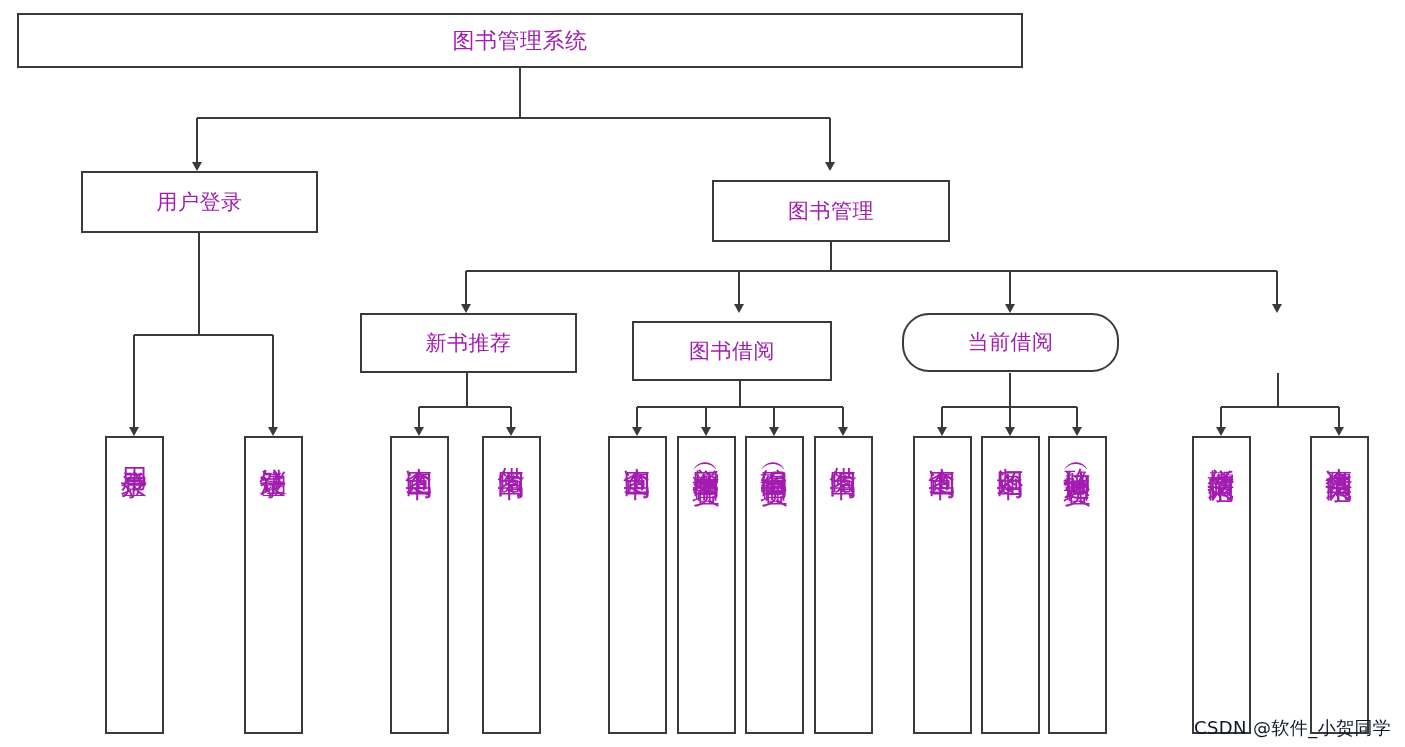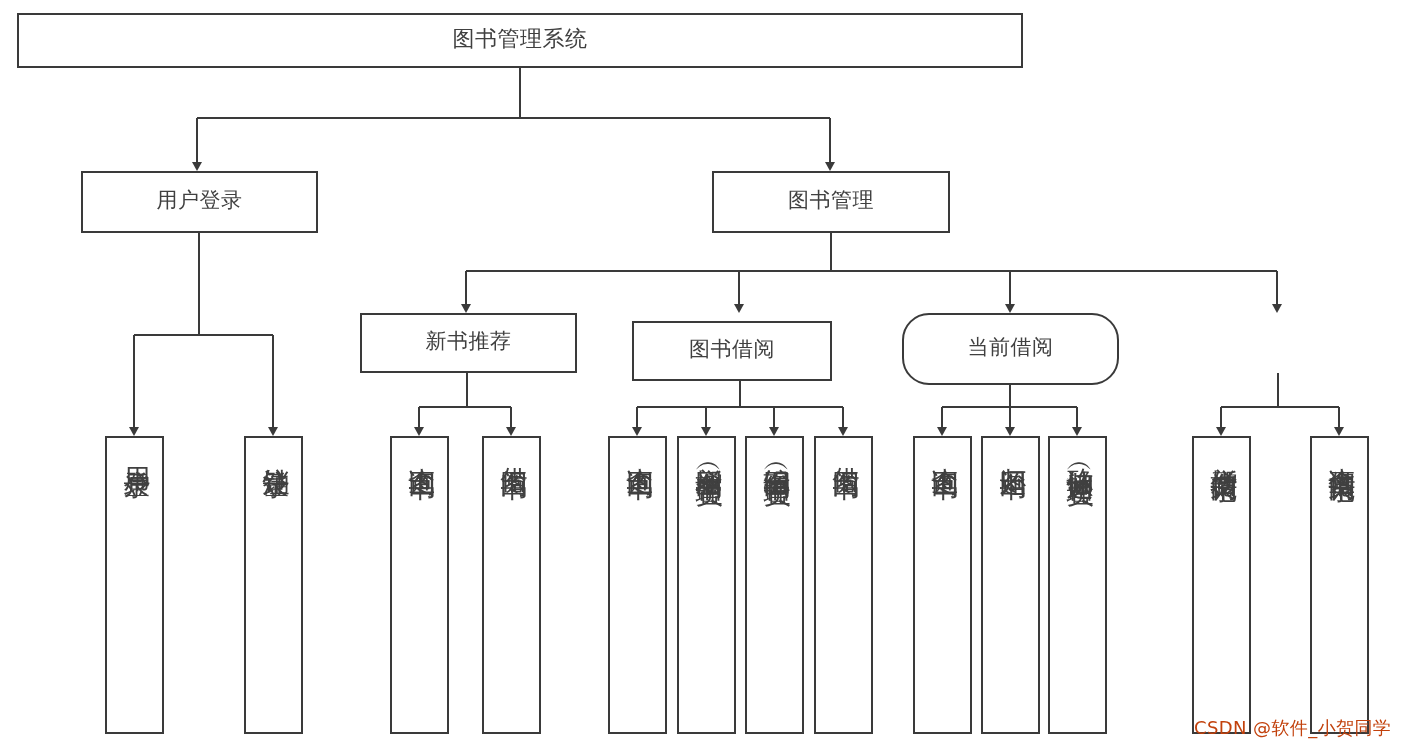--- a/index.html
+++ b/index.html
@@ -30,26 +30,25 @@
     position: absolute;
     box-sizing: border-box;
     background: #ffffff;
     border: 2.5px solid #3a3a3a;
     display: flex;
     align-items: center;
     justify-content: center;
     overflow: hidden;
   }
   .node-label {
-    color: #404040;
+    color: #a21caf;
     font-weight: 400;
     line-height: 1.18;
     text-align: center;
     white-space: nowrap;
-    font-family: Liberation Mono, monospace;
   }
   .node.h .node-label {
     font-size: 21px;
     letter-spacing: 0.5px;
   }
   .node.root .node-label {
     font-size: 22px;
     letter-spacing: 0.5px;
   }
   .node.v {
@@ -63,21 +62,21 @@
     font-size: 27px;
     letter-spacing: 2px;
     line-height: 1.0;
     white-space: nowrap;
   }
   .watermark {
     position: absolute;
     left: 1194px;
     top: 716px;
     font-size: 18px;
-    color: #c2410c;
+    color: #0f172a;
     letter-spacing: 0.4px;
     white-space: nowrap;
     font-family: "DejaVu Sans", "Liberation Sans", sans-serif;
   }
 </style>
 </head>
 <body>
 
 <div id="diagram-root">
 
@@ -131,31 +130,31 @@
     </g>
   </svg>
 
   <div class="node h root" style="left:17px; top:13px; width:1006px; height:55px;">
     <span class="node-label">图书管理系统</span>
   </div>
 
   <div class="node h" style="left:81px; top:171px; width:237px; height:62px;">
     <span class="node-label">用户登录</span>
   </div>
-  <div class="node h" style="left:712px; top:171px; width:238px; height:62px;">
+  <div class="node h" style="left:712px; top:180px; width:238px; height:62px;">
     <span class="node-label">图书管理</span>
   </div>
 
   <div class="node h" style="left:360px; top:313px; width:217px; height:60px;justify-content:center;">
     <span class="node-label">新书推荐</span>
   </div>
   <div class="node h" style="left:632px; top:313px; width:200px; height:60px;margin-top:8px;">
     <span class="node-label">图书借阅</span>
   </div>
-  <div class="node h" style="left:902px; top:313px; width:217px; height:72px;border-radius:27px;">
+  <div class="node h" style="left:902px; top:313px; width:217px; height:59px;border-radius:27px;">
     <span class="node-label">当前借阅</span>
   </div>
 
   <div class="node v" style="left:105px; top:436px; width:59px; height:298px;">
     <span class="node-label">用户登录</span>
   </div>
   <div class="node v" style="left:244px; top:436px; width:59px; height:298px;">
     <span class="node-label">注销登录</span>
   </div>
 

